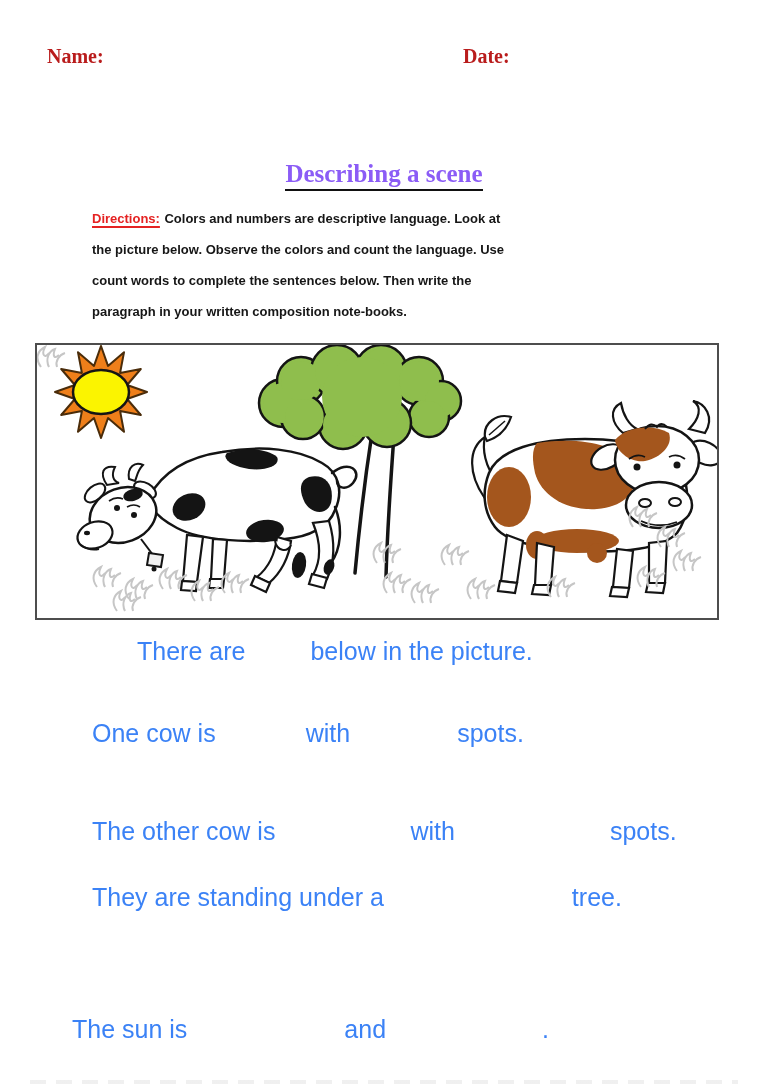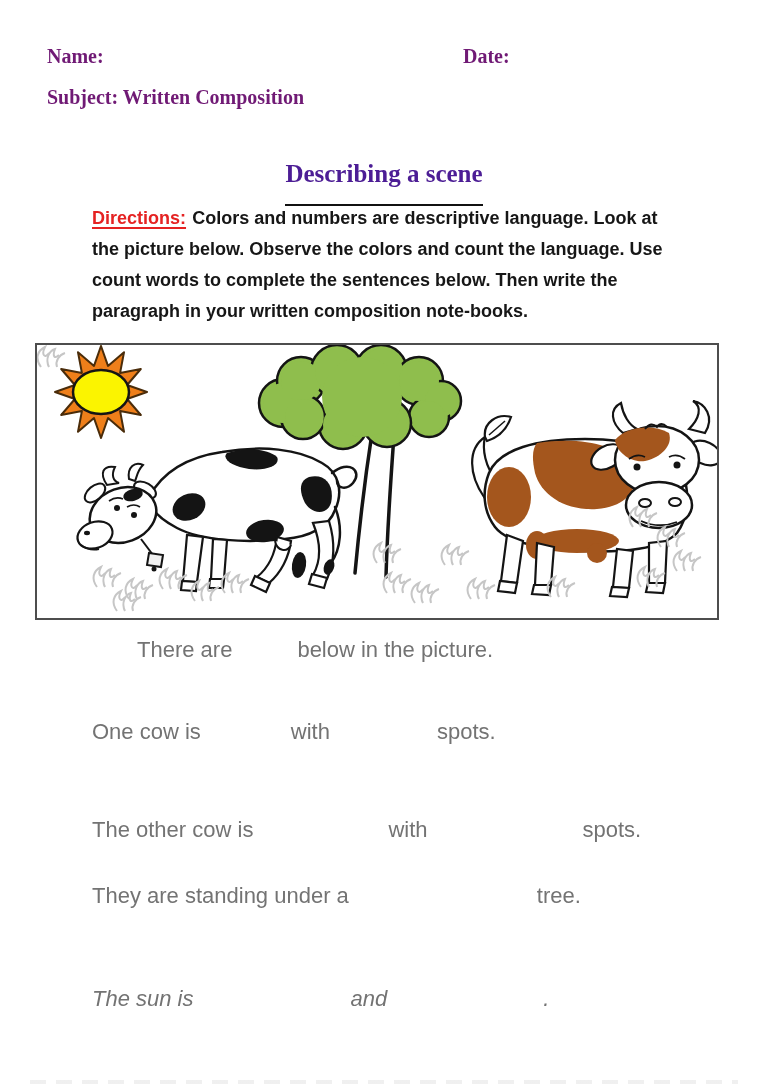--- a/index.html
+++ b/index.html
@@ -3,74 +3,73 @@
 <meta charset="utf-8">
 <style>
   html,body{margin:0;padding:0;background:#ffffff;}
   .page{
     position:relative;width:768px;height:1085px;background:#ffffff;
     font-family:"Liberation Sans",sans-serif;color:#1d1d1d;overflow:hidden;
   }
   
   .hdr{
     position:absolute;font-family:"Liberation Serif",serif;font-weight:700;
-    font-size:20px;color:#701a75;white-space:nowrap;
+    font-size:20px;color:#b91c1c;white-space:nowrap;
   }
   .hdr.name{left:47px;top:45px;}
   .hdr.date{left:463px;top:45px;}
   .hdr.subject{left:47px;top:86px;}
   .hdr.topic{left:463px;top:86px;}
   
   .title-row{position:absolute;left:0;right:0;top:160px;text-align:center;}
   .title-row span{
     display:inline-block;font-family:"Liberation Serif",serif;font-weight:700;
-    font-size:25px;color:#4c1d95;border-bottom:2.5px solid #111;padding-bottom:16px;text-align:center;
+    font-size:25px;color:#8b5cf6;border-bottom:2.5px solid #111;padding-bottom:1px;text-align:center;
   }
   
   .directions{
     position:absolute;left:92px;top:203px;width:630px;
-    font-weight:700;font-size:18px;line-height:31px;color:#161616;
+    font-weight:700;font-size:13px;line-height:31px;color:#161616;
   }
   .directions .dline{white-space:nowrap;}
   .dir-label{
     color:#e52222;text-decoration:underline;text-decoration-thickness:2px;
     text-underline-offset:3px;text-decoration-color:#e52222;
   }
   .dir-rest{margin-left:.35em;}
   
   .picture-box{
     position:absolute;left:35px;top:343px;width:680px;height:273px;
     border:2px solid #4d4d4d;background:#ffffff;
   }
   .picture-box svg{display:block;}
   
   .sentence{
     position:absolute;left:0;right:0;display:flex;align-items:flex-start;
-    font-size:22px;color:#737373;white-space:nowrap;
+    font-size:25px;color:#3b82f6;white-space:nowrap;
   }
   .s1{top:637px;padding-left:137px;}
   .s2{top:719px;padding-left:92px;}
   .s3{top:817px;padding-left:92px;}
   .s4{top:883px;padding-left:92px;}
-  .s5{top:986px;padding-left:92px;font-style:italic;}
+  .s5{top:1015px;padding-left:72px;}
   .blank{display:inline-block;flex:none;height:1em;}
   
   .bottom-smudge{
     position:absolute;left:30px;right:30px;top:1080px;height:4px;opacity:.15;
     background:repeating-linear-gradient(90deg,#9a9a9a 0 16px,transparent 16px 26px);
   }
 </style>
 </head>
 <body>
 
 <div class="page">
 
   <div class="hdr name">Name:</div>
   <div class="hdr date">Date:</div>
-  <div class="hdr subject">Subject: Written Composition</div>
 
   <div class="title-row">
     <span>Describing a scene</span>
   </div>
 
   <div class="directions">
     <div class="dline">
       <span class="dir-label">Directions:</span><span class="dir-rest">Colors and numbers are descriptive language. Look at</span>
     </div>
     <div class="dline">the picture below. Observe the colors and count the language. Use</div>

